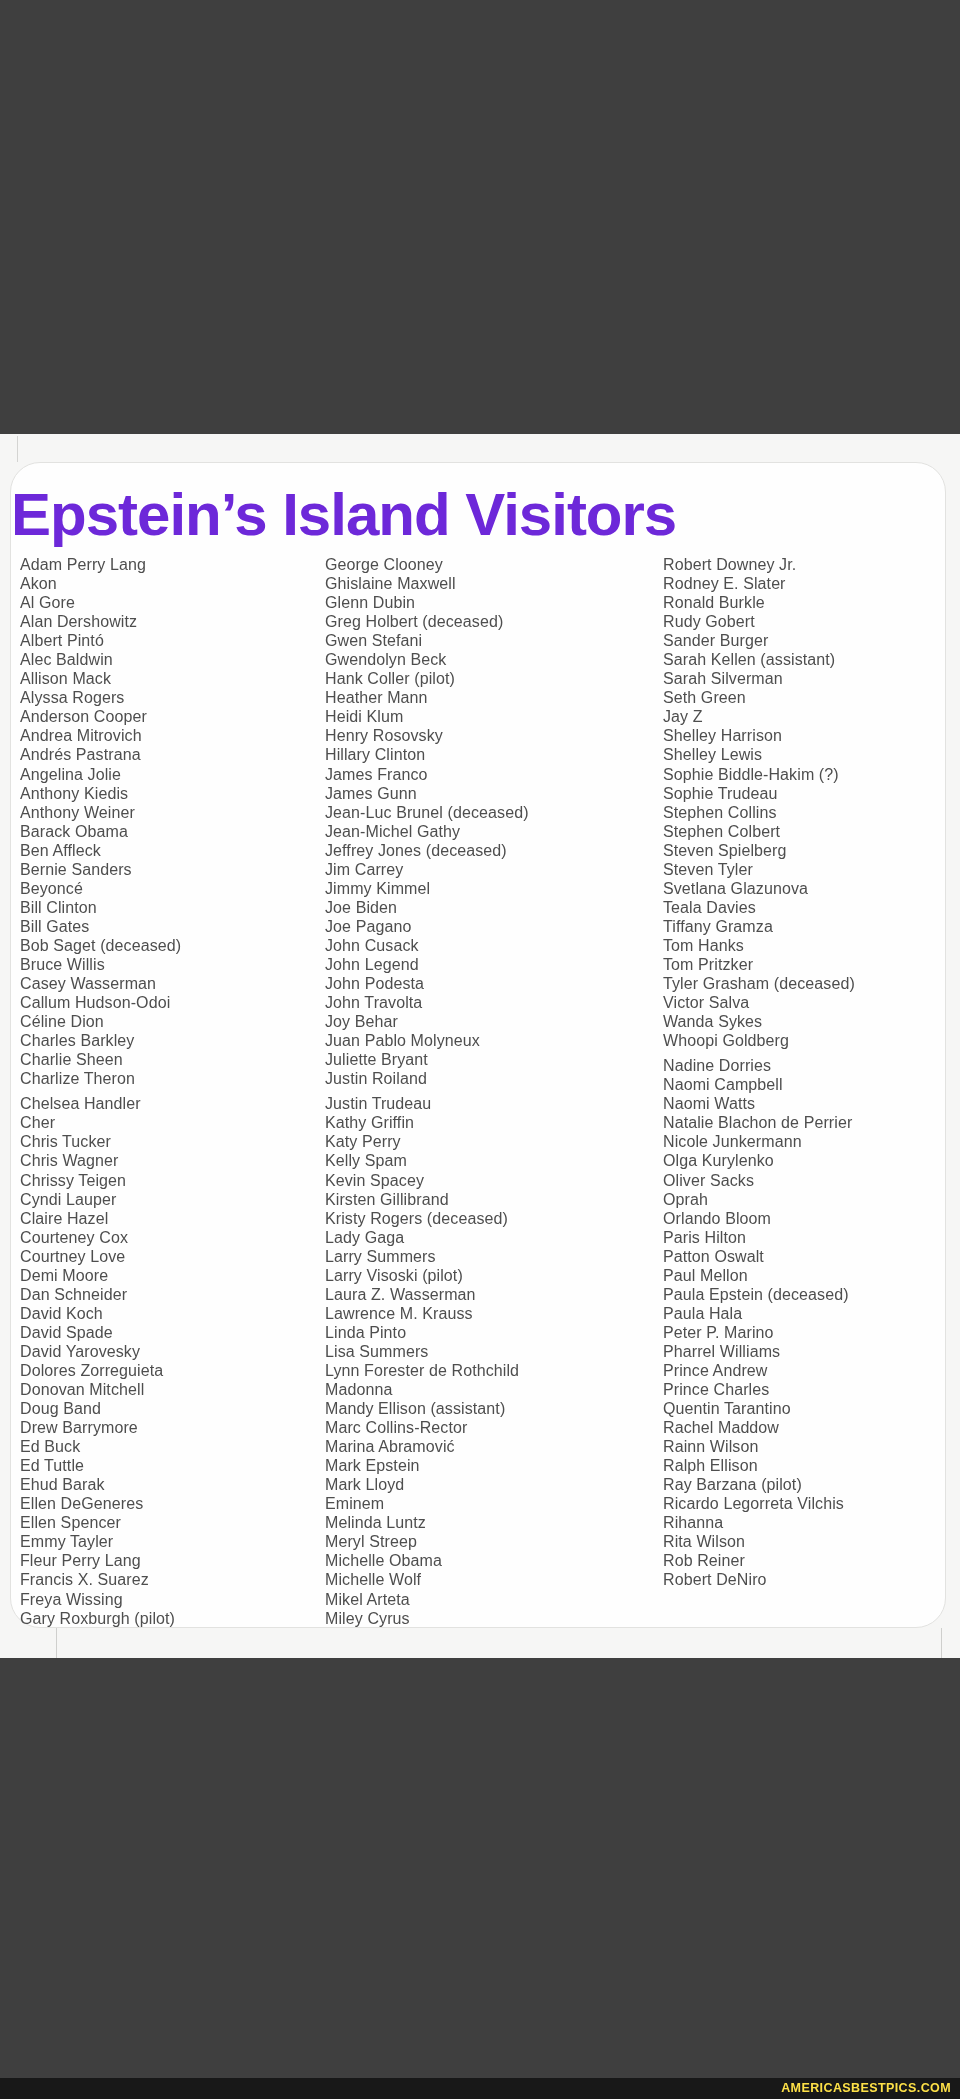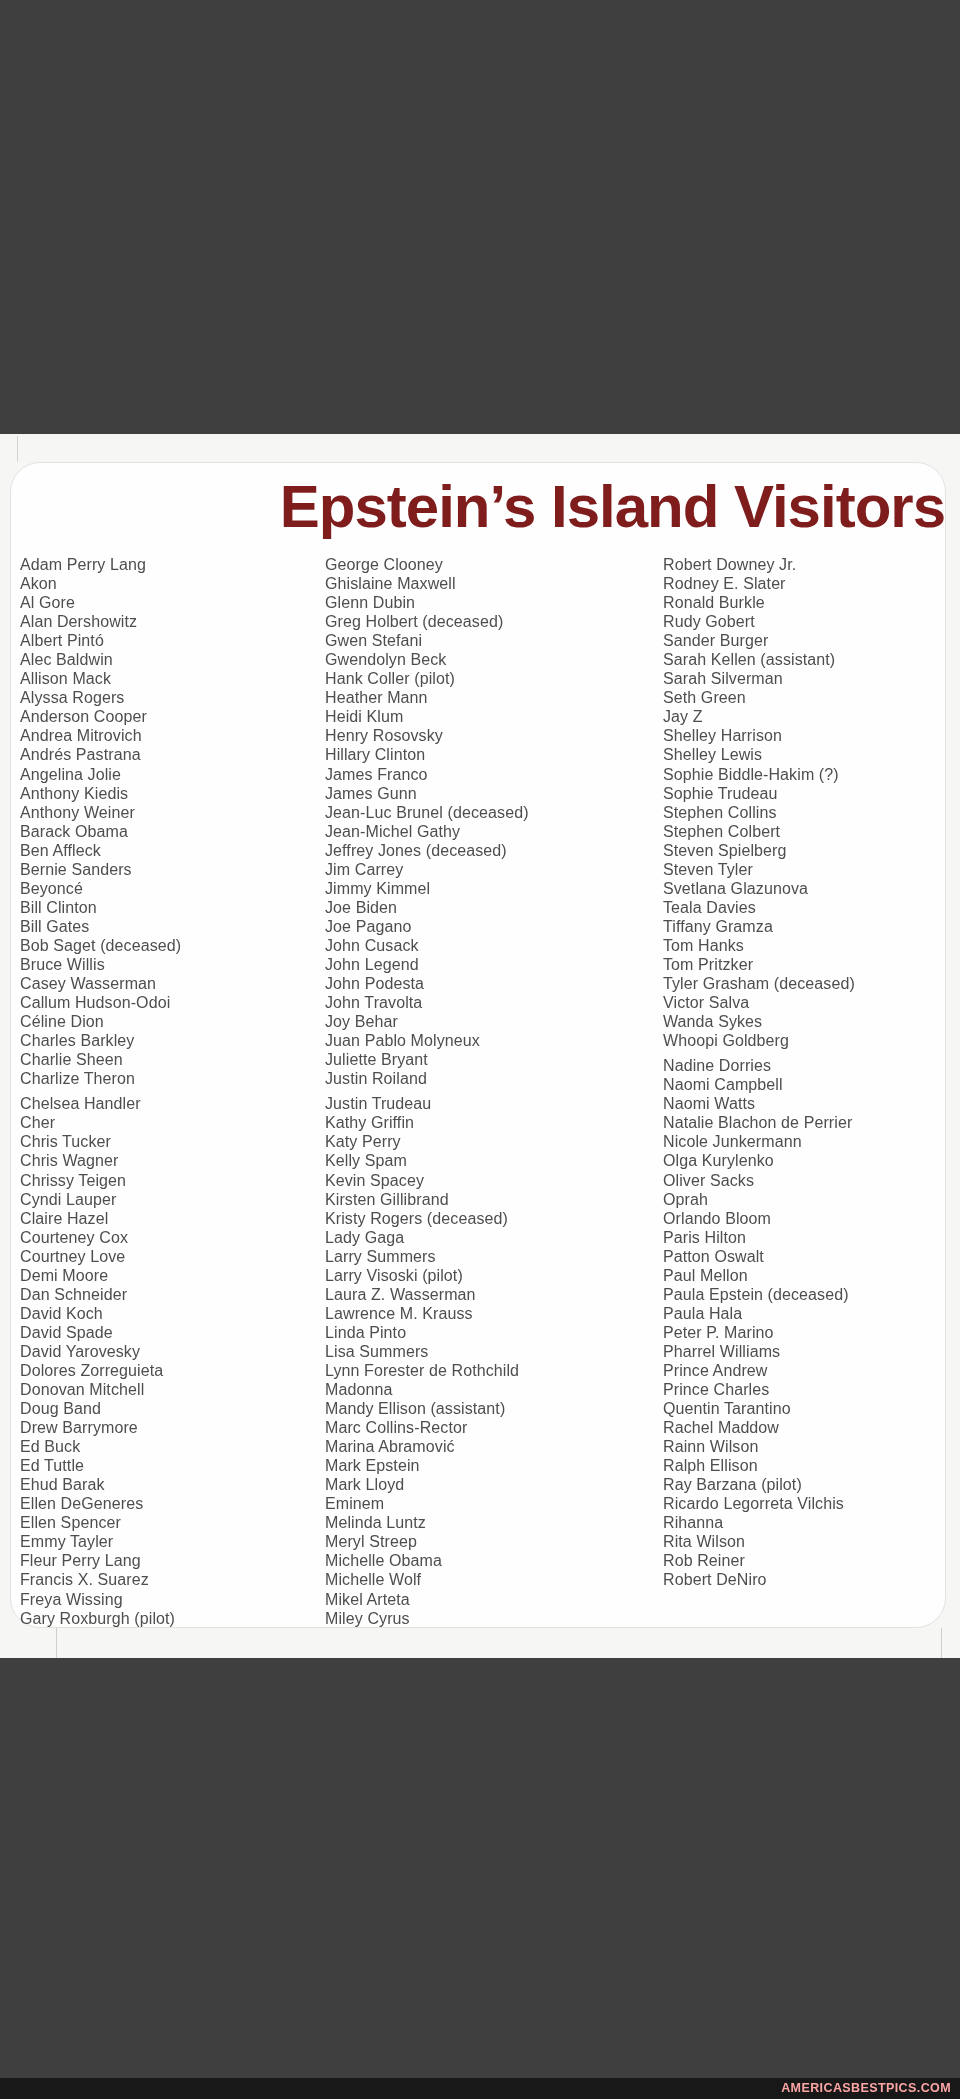--- a/index.html
+++ b/index.html
@@ -14,25 +14,25 @@
     background:#f6f6f5;
   }
   .card{
     position:absolute;left:10px;top:462px;width:936px;height:1166px;
     background:#fefefe;
     border:1px solid #e2e2e0;
     border-radius:30px;
     box-sizing:border-box;
   }
   .card-title{
-    position:absolute;top:8px;left:0;width:100%;
-    text-align:right;
+    position:absolute;top:16px;left:0;width:100%;
+    text-align:left;
     font-size:60px;line-height:72px;font-weight:bold;
     letter-spacing:-1px;
-    color:#7f1d1d;
+    color:#6d28d9;
     white-space:nowrap;
   }
   .names-area{
     position:absolute;top:92px;left:0;right:0;bottom:0;
   }
   .col{position:absolute;top:0;}
   .col-1{left:9px;width:298px;}
   .col-2{left:314px;width:330px;}
   .col-3{left:652px;width:282px;}
   .section + .section{margin-top:6px;}
@@ -49,21 +49,21 @@
   .line-bottom-left{left:56px;top:1628px;height:30px;background:#cfcfcd;}
   .line-bottom-right{left:941px;top:1628px;height:30px;background:#cfcfcd;}
   .watermark-bar{
     position:absolute;left:0;bottom:0;width:960px;height:21px;
     background:#181818;
     display:flex;align-items:center;justify-content:flex-end;
     padding-right:9px;box-sizing:border-box;
   }
   .watermark-text{
     font-size:12.5px;font-weight:bold;letter-spacing:0.4px;
-    color:#fca5a5;
+    color:#fde047;
     line-height:21px;
   }
 </style>
 </head>
 <body>
 
 <div class="page-strip"></div>
 
 <div class="artifact-line line-top-left"></div>
 <div class="artifact-line line-bottom-left"></div>

